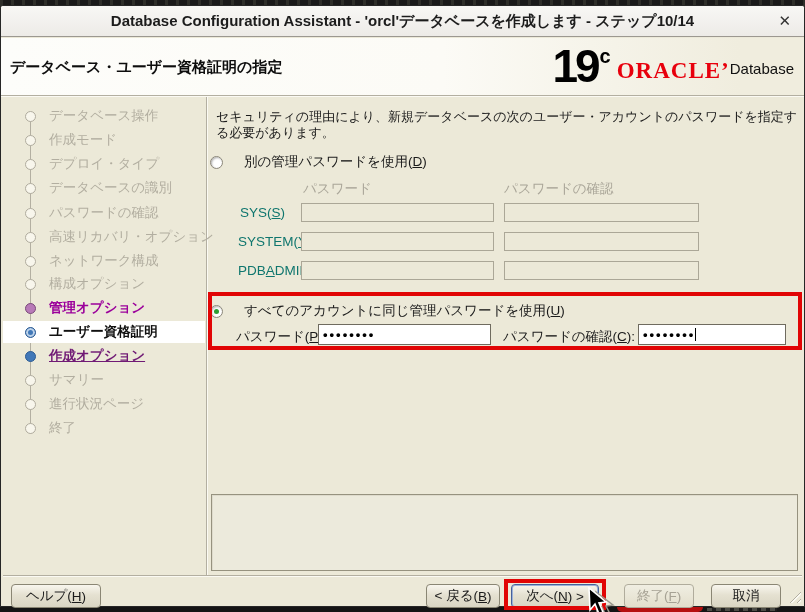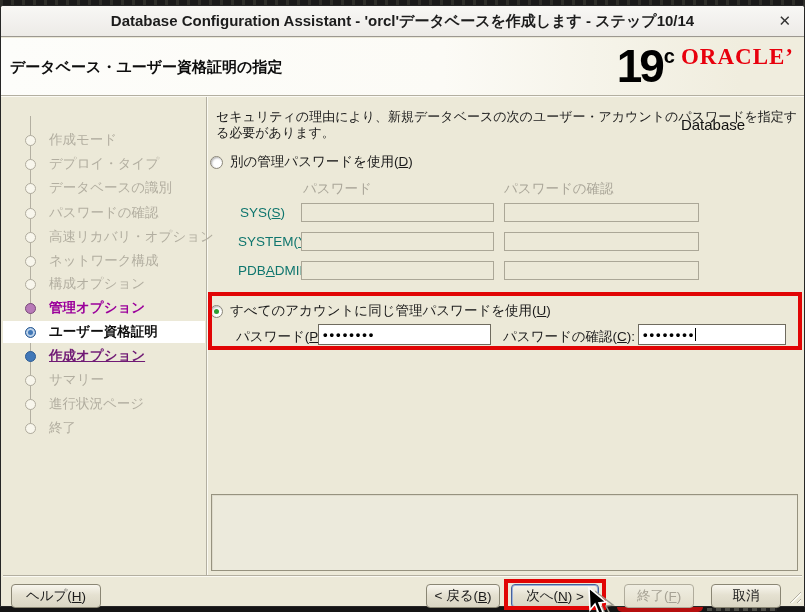--- a/index.html
+++ b/index.html
@@ -40,21 +40,21 @@
 
   .header {
     position:absolute; top:32px; left:0; right:0; height:58px;
     background:linear-gradient(to right,#fdfdfa 0%,#fcfbf6 55%,#f0edde 92%);
     border-bottom:1px solid #b3afa1; box-shadow:0 1px 0 #fbfaf3;
   }
   .header-title { position:absolute; left:9px; top:20px; font-size:15px; font-weight:bold; color:#0d0d0d; }
   .logo { position:absolute; right:10px; top:3px; display:flex; }
   .logo-19 { font-size:46px; font-weight:bold; color:#000; line-height:50px; letter-spacing:-3px; }
   .logo-c { font-size:20px; font-weight:bold; color:#000; line-height:26px; margin:2px 6px 0 2px; }
-  .logo-right { display:flex; flex-direction:column; margin-top:5px;gap:48px; }
+  .logo-right { display:flex; flex-direction:row; margin-top:19px; }
   .logo-oracle { font-size:23px; font-weight:bold; color:#e8000d; letter-spacing:1px; line-height:22px; font-family:"Liberation Serif","DejaVu Serif",serif; }
   .logo-db { font-size:15px; color:#111; line-height:17px; }
 
   
   .side-sep { position:absolute; left:205px; top:91px; height:478px; width:1px; background:#b3afa1; box-shadow:1px 0 0 #fbfaf3; }
   .foot-sep { position:absolute; left:2px; right:2px; top:569px; height:1px; background:#b3afa1; box-shadow:0 1px 0 #fbfaf3; }
 
   
   .rail { position:absolute; left:29px; top:110px; height:318px; width:1px; background:#b3afa1; }
   .step { position:absolute; left:2px; width:202px; height:22px; display:flex; align-items:center; }
@@ -63,21 +63,21 @@
   .step.st-current { background:#ffffff; }
   .step.st-current .step-label { color:#111; font-weight:bold; }
   .step.st-current .dot { background:#4178b8; border:1px solid #2d5c94; box-shadow:inset 0 0 0 2px #bcd2ea; }
   .step.st-visited-purple .step-label { color:#9b009b; font-weight:bold; }
   .step.st-visited-purple .dot { background:#b87ab8; border:1px solid #7a4a7a; }
   .step.st-visited-blue .step-label { color:#701a75; font-weight:bold; text-decoration:underline; }
   .step.st-visited-blue .dot { background:#4178b8; border:1px solid #2d5c94; }
 
   
   .intro { position:absolute; left:215px; top:103px; width:585px; font-size:13px; line-height:16px; color:#1b1b1b; }
-  .radio-row { position:absolute; display:flex; align-items:center; gap:7px; }
+  .radio-row { position:absolute; display:flex; align-items:center; gap:21px; }
   .radio { width:13px; height:13px; border-radius:50%; background:#fff; border:1px solid #8a8678; box-shadow:inset 1px 1px 2px rgba(0,0,0,.3); flex:none; }
   .radio.sel::after { content:''; display:block; width:5px; height:5px; margin:3px; border-radius:50%; background:#2e9e33; }
   .radio-label { font-size:13.5px; color:#1b1b1b; white-space:nowrap; }
   .col-head { position:absolute; font-size:13.5px; color:#aaa699; }
   .trow-label { position:absolute; font-size:13.5px; color:#0f766e; }
   .dfield { position:absolute; height:19px; background:#ece9d8; border:1px solid #aba797; }
   .field { position:absolute; height:21px; background:#fff; border:1px solid #6f6b5f; display:flex; align-items:center; padding:0 4px; font-size:13px; font-weight:bold; letter-spacing:2px; color:#000; }
   .caret { width:1px; height:13px; background:#000; margin-left:0px; }
   .pw-label { position:absolute; font-size:13.5px; color:#1b1b1b; white-space:nowrap; }
   .msgbox { position:absolute; left:210px; top:488px; width:587px; height:77px; background:#eceadc; border:1px solid #96927f; box-shadow:inset 1px 1px 0 #dedbcc; }
@@ -129,20 +129,24 @@
         <span class="logo-oracle"><span>ORACLE</span><span>’</span></span>
         <span class="logo-db">Database</span>
       </span>
     </div>
   </div>
 
   <div class="side-sep"></div>
   <div class="foot-sep"></div>
 
   <div class="rail"></div>
+  <div class="step st-disabled" style="top:99px">
+      <span class="dot"></span>
+      <span class="step-label">データベース操作</span>
+    </div>
   <div class="step st-disabled" style="top:123px">
       <span class="dot"></span>
       <span class="step-label">作成モード</span>
     </div>
   <div class="step st-disabled" style="top:147px">
       <span class="dot"></span>
       <span class="step-label">デプロイ・タイプ</span>
     </div>
   <div class="step st-disabled" style="top:171px">
       <span class="dot"></span>

